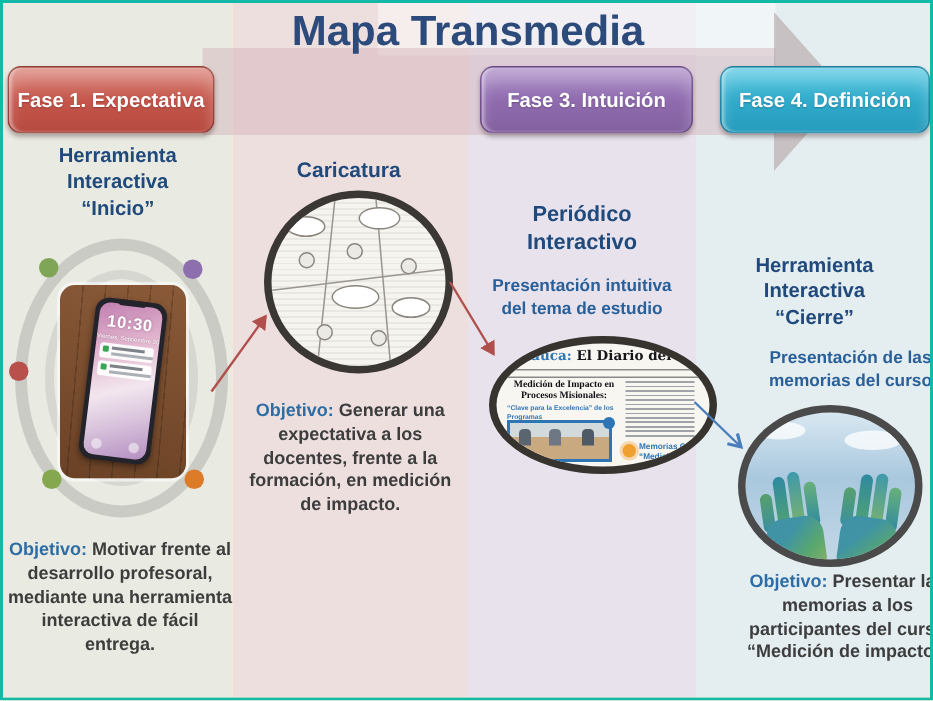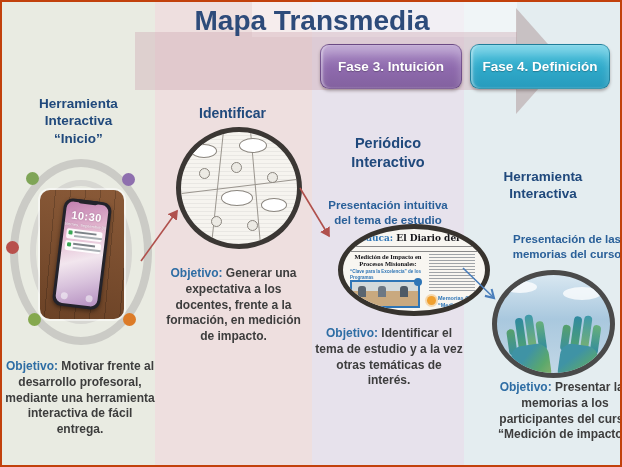--- a/index.html
+++ b/index.html
@@ -1,16 +1,16 @@
 <!DOCTYPE html>
 <html><head>
 <meta charset="utf-8">
 <style>
   html,body{margin:0;padding:0;background:#fff;}
-  #canvas{position:relative;width:622px;height:467px;box-sizing:border-box;border:2px solid #c2410c;
+  #canvas{position:relative;width:622px;height:467px;box-sizing:border-box;border:2px solid #14b8a6;
           overflow:hidden;background:#fef9c3;font-family:"Liberation Sans",sans-serif;}
   .colbg{position:absolute;top:0;bottom:0;}
   #bg1{left:0;width:153px;background:#e9ebe2;}
   #bg2{left:153px;width:157px;background:#eedfdf;}
   #bg3{left:310px;width:152px;background:#e7e2ec;}
   #bg4{left:462px;width:156px;background:#e4edf0;}
 
   
   #title-glow{position:absolute;left:250px;top:0;width:265px;height:35px;background:rgba(255,255,255,0.45);}
   #big-arrow-shaft{position:absolute;left:133px;top:30px;width:382px;height:58px;background:rgba(208,172,181,0.42);}
@@ -19,29 +19,29 @@
 
   #main-title{position:absolute;left:100px;top:3px;width:420px;text-align:center;font-size:28px;font-weight:bold;color:#2d4b7a;z-index:4;}
 
   .phase{position:absolute;top:42px;height:45px;border-radius:9px;display:flex;align-items:center;justify-content:center;
          color:#fff;font-size:13.5px;font-weight:600;z-index:5;text-shadow:0 1px 1px rgba(0,0,0,0.25);
          box-shadow:0 2px 3px rgba(60,40,40,0.35),inset 0 9px 10px rgba(255,255,255,0.28),inset 2px 0 2px rgba(255,255,255,0.35);
          border:1px solid rgba(70,35,35,0.35);box-sizing:border-box;}
   #phase1{left:3px;width:138px;background:linear-gradient(180deg,#d97f73,#c4544a 55%,#b64a40);}
   #phase2{left:151px;width:150px;background:linear-gradient(180deg,#bdd06e,#9fb648 55%,#93aa3e);border-color:rgba(85,95,30,.4);}
   #phase3{left:318px;width:142px;background:linear-gradient(180deg,#ab8cc6,#8e6aad 55%,#83619f);border-color:rgba(70,40,90,.4);}
-  #phase4{left:468px;width:140px;background:linear-gradient(180deg,#55c8e2,#2fa9c9 55%,#279bbd);border-color:rgba(20,80,100,.4);}
+  #phase4{left:478px;width:140px;background:linear-gradient(180deg,#55c8e2,#2fa9c9 55%,#279bbd);border-color:rgba(20,80,100,.4);}
 
   .col-heading{position:absolute;text-align:center;font-weight:bold;color:#20497c;z-index:3;}
   #h1{left:0;top:93px;width:153px;font-size:13.5px;line-height:1.28;}
   #h2{left:158px;top:103px;width:145px;font-size:14px;}
   #h3{left:312px;top:132px;width:148px;font-size:14.5px;line-height:1.3;}
   #h4{left:466px;top:166px;width:150px;font-size:13.5px;line-height:1.28;}
   .col-sub{position:absolute;text-align:center;font-weight:bold;color:#2a6099;font-size:11.5px;line-height:1.3;z-index:3;}
-  #sub3{left:312px;top:196px;width:148px;}
+  #sub3{left:312px;top:182px;width:148px;}
   #sub4{left:490px;top:230px;width:150px;}
 
   
   #ring-outer{position:absolute;left:8px;top:157px;width:126px;height:170px;border:8px solid #cbcbc6;border-radius:50%;}
   #ring-inner{position:absolute;left:28px;top:178px;width:90px;height:132px;border:6px solid #d7d7d2;border-radius:50%;}
   .dot{position:absolute;width:13px;height:13px;border-radius:50%;z-index:2;}
   #dot-tl{left:24px;top:170px;background:#7fa557;}
   #dot-tr{left:120px;top:171px;background:#8e6fae;}
   #dot-l{left:4px;top:239px;background:#b8504c;}
   #dot-bl{left:26px;top:311px;background:#85a84e;}
@@ -82,21 +82,21 @@
   #pl3{left:0;top:54px;width:100%;height:1px;transform:rotate(-7deg);}
   .bubble{position:absolute;background:#fff;border:1px solid #8a857e;border-radius:50%;}
   #bu1{left:10px;top:12px;width:24px;height:12px;}
   #bu2{left:58px;top:6px;width:26px;height:13px;}
   #bu3{left:40px;top:58px;width:30px;height:14px;}
   #bu4{left:80px;top:66px;width:24px;height:12px;}
   .head-sketch{position:absolute;width:9px;height:9px;border:1px solid #8a857e;border-radius:50%;background:#eceae4;}
   #hd1{left:18px;top:36px;} #hd2{left:50px;top:30px;} #hd3{left:86px;top:40px;} #hd4{left:30px;top:84px;} #hd5{left:66px;top:88px;}
 
   
-  #paper{position:absolute;left:336px;top:222px;width:142px;height:82px;border-radius:50%;border:5px solid #37332e;
+  #paper{position:absolute;left:324px;top:222px;width:142px;height:82px;border-radius:50%;border:5px solid #37332e;
     background:#f8f6f1;overflow:hidden;z-index:3;}
   .np-masthead{position:absolute;top:4px;left:-8px;right:-8px;text-align:center;font-family:"DejaVu Serif",serif;
     font-size:9px;font-weight:bold;color:#15151a;white-space:nowrap;}
   .np-brand{color:#2e75b6;}
   .np-rule{position:absolute;top:17px;left:6px;right:6px;height:4px;border-top:1px solid #8a8a8a;border-bottom:1px solid #8a8a8a;}
   .np-headline{position:absolute;top:24px;left:7px;width:76px;font-family:Liberation Serif, serif;font-size:6.5px;font-weight:bold;color:#101014;line-height:1.15;text-align:center;}
   .np-subhead{position:absolute;top:40px;left:7px;width:76px;font-size:4.5px;font-weight:bold;color:#2e75b6;line-height:1.25;}
   .np-photo{position:absolute;top:51px;left:7px;width:70px;height:28px;border:2px solid #2e75b6;box-sizing:border-box;
     background:linear-gradient(180deg,#d3dadc 0 38%,#c9a97f 38% 100%);}
   .np-fig{position:absolute;width:8px;height:11px;background:#5a6570;border-radius:3px 3px 0 0;bottom:9px;}
@@ -134,20 +134,21 @@
   <div class="colbg" id="bg2"></div>
   <div class="colbg" id="bg3"></div>
   <div class="colbg" id="bg4"></div>
 
   <div id="title-glow"></div>
   <div id="big-arrow-shaft"></div>
   <div id="big-arrow-head"></div>
 
   <div id="main-title">Mapa Transmedia</div>
 
+  <div class="phase" id="phase1">Fase 1. Expectativa</div>
   <div class="phase" id="phase3">Fase 3. Intuición</div>
   <div class="phase" id="phase4">Fase 4. Definición</div>
 
   <div class="col-heading" id="h1">
     <div>Herramienta</div>
     <div>Interactiva</div>
     <div>“Inicio”</div>
   </div>
   <div id="ring-outer"></div>
   <div id="ring-inner"></div>
@@ -177,21 +178,21 @@
       </div>
       <div id="phone-notch"></div>
     </div>
   </div>
 
   <div class="objective" id="obj1">
     <span class="pfx">Objetivo:</span>
     <span>Motivar  frente al desarrollo profesoral, mediante una herramienta interactiva de fácil entrega.</span>
   </div>
 
-  <div class="col-heading" id="h2">Identificar</div>
+  <div class="col-heading" id="h2">Caricatura</div>
   <div id="comic">
     <div class="panel-line" id="pl1"></div>
     <div class="panel-line" id="pl2"></div>
     <div class="panel-line" id="pl3"></div>
     <div class="bubble" id="bu1"></div>
     <div class="bubble" id="bu2"></div>
     <div class="bubble" id="bu3"></div>
     <div class="bubble" id="bu4"></div>
     <div class="head-sketch" id="hd1"></div>
     <div class="head-sketch" id="hd2"></div>
@@ -233,28 +234,25 @@
     </div>
     <div class="np-bodycol"></div>
     <div class="np-badge">
       <div class="np-sun"></div>
       <div class="np-badge-text">
         <div>Memorias Cur…</div>
         <div>“Medición de…</div>
       </div>
     </div>
   </div>
-  <div class="objective" id="obj3">
-    <span class="pfx">Objetivo:</span>
-    <span>Identificar el tema de estudio y a la vez otras temáticas de interés.</span>
-  </div>
 
   <div class="col-heading" id="h4">
     <div>Herramienta</div>
     <div>Interactiva</div>
+    <div>“Cierre”</div>
   </div>
   <div class="col-sub" id="sub4">
     <div>Presentación de las</div>
     <div>memorias del curso</div>
   </div>
   <div id="hands">
     <div class="cloud" id="cl1"></div>
     <div class="cloud" id="cl2"></div>
     <div class="hand" id="hand-l">
       <div class="finger f1"></div>

